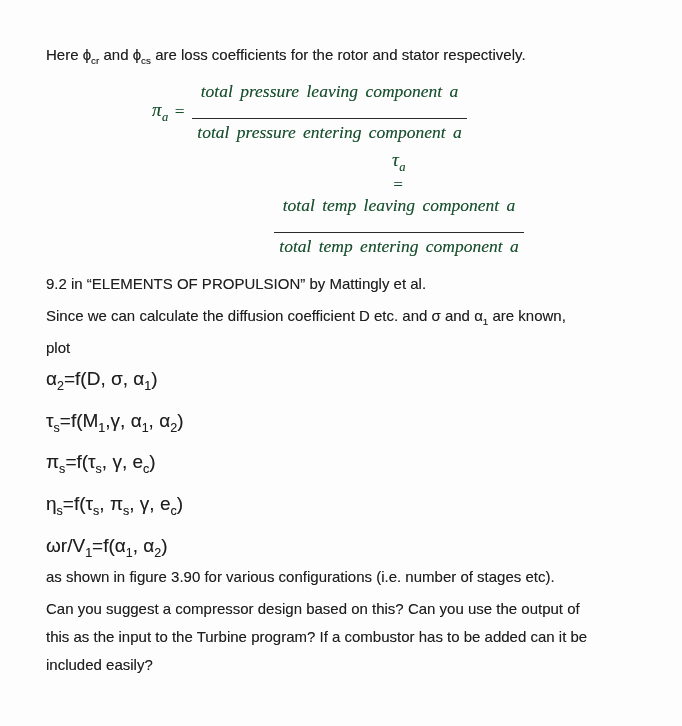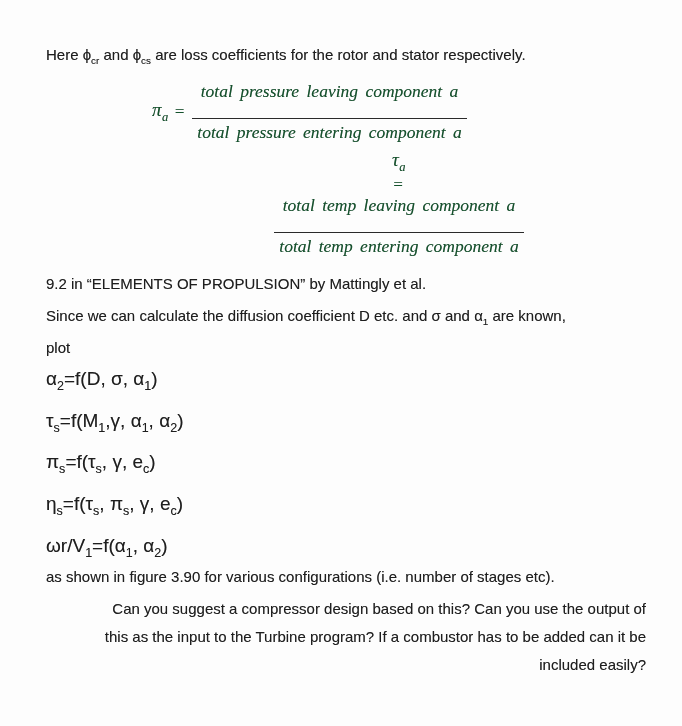--- a/index.html
+++ b/index.html
@@ -36,21 +36,21 @@
   .frac-den { padding:3px 5px 0; }
 
   .para { line-height:26px; }
   .para-automate { margin-top:14px; }
   .para-since { margin-top:6px; }
 
   .relation { margin-top:15px; line-height:19px; font-size:19px; }
   .relation.first { margin-top:8px; }
 
   .line-figure { margin-top:5px; line-height:17px; }
-  .para-closing { margin-top:10px; line-height:28px;text-align:right; }
+  .para-closing { margin-top:10px; line-height:28px; }
 </style>
 </head>
 <body>
 
 <div class="page">
 
   <p class="line-intro">Here ϕ<sub>cr</sub> and ϕ<sub>cs</sub> are loss coefficients for the rotor and stator respectively.</p>
 
 
   <div class="math-block first">

